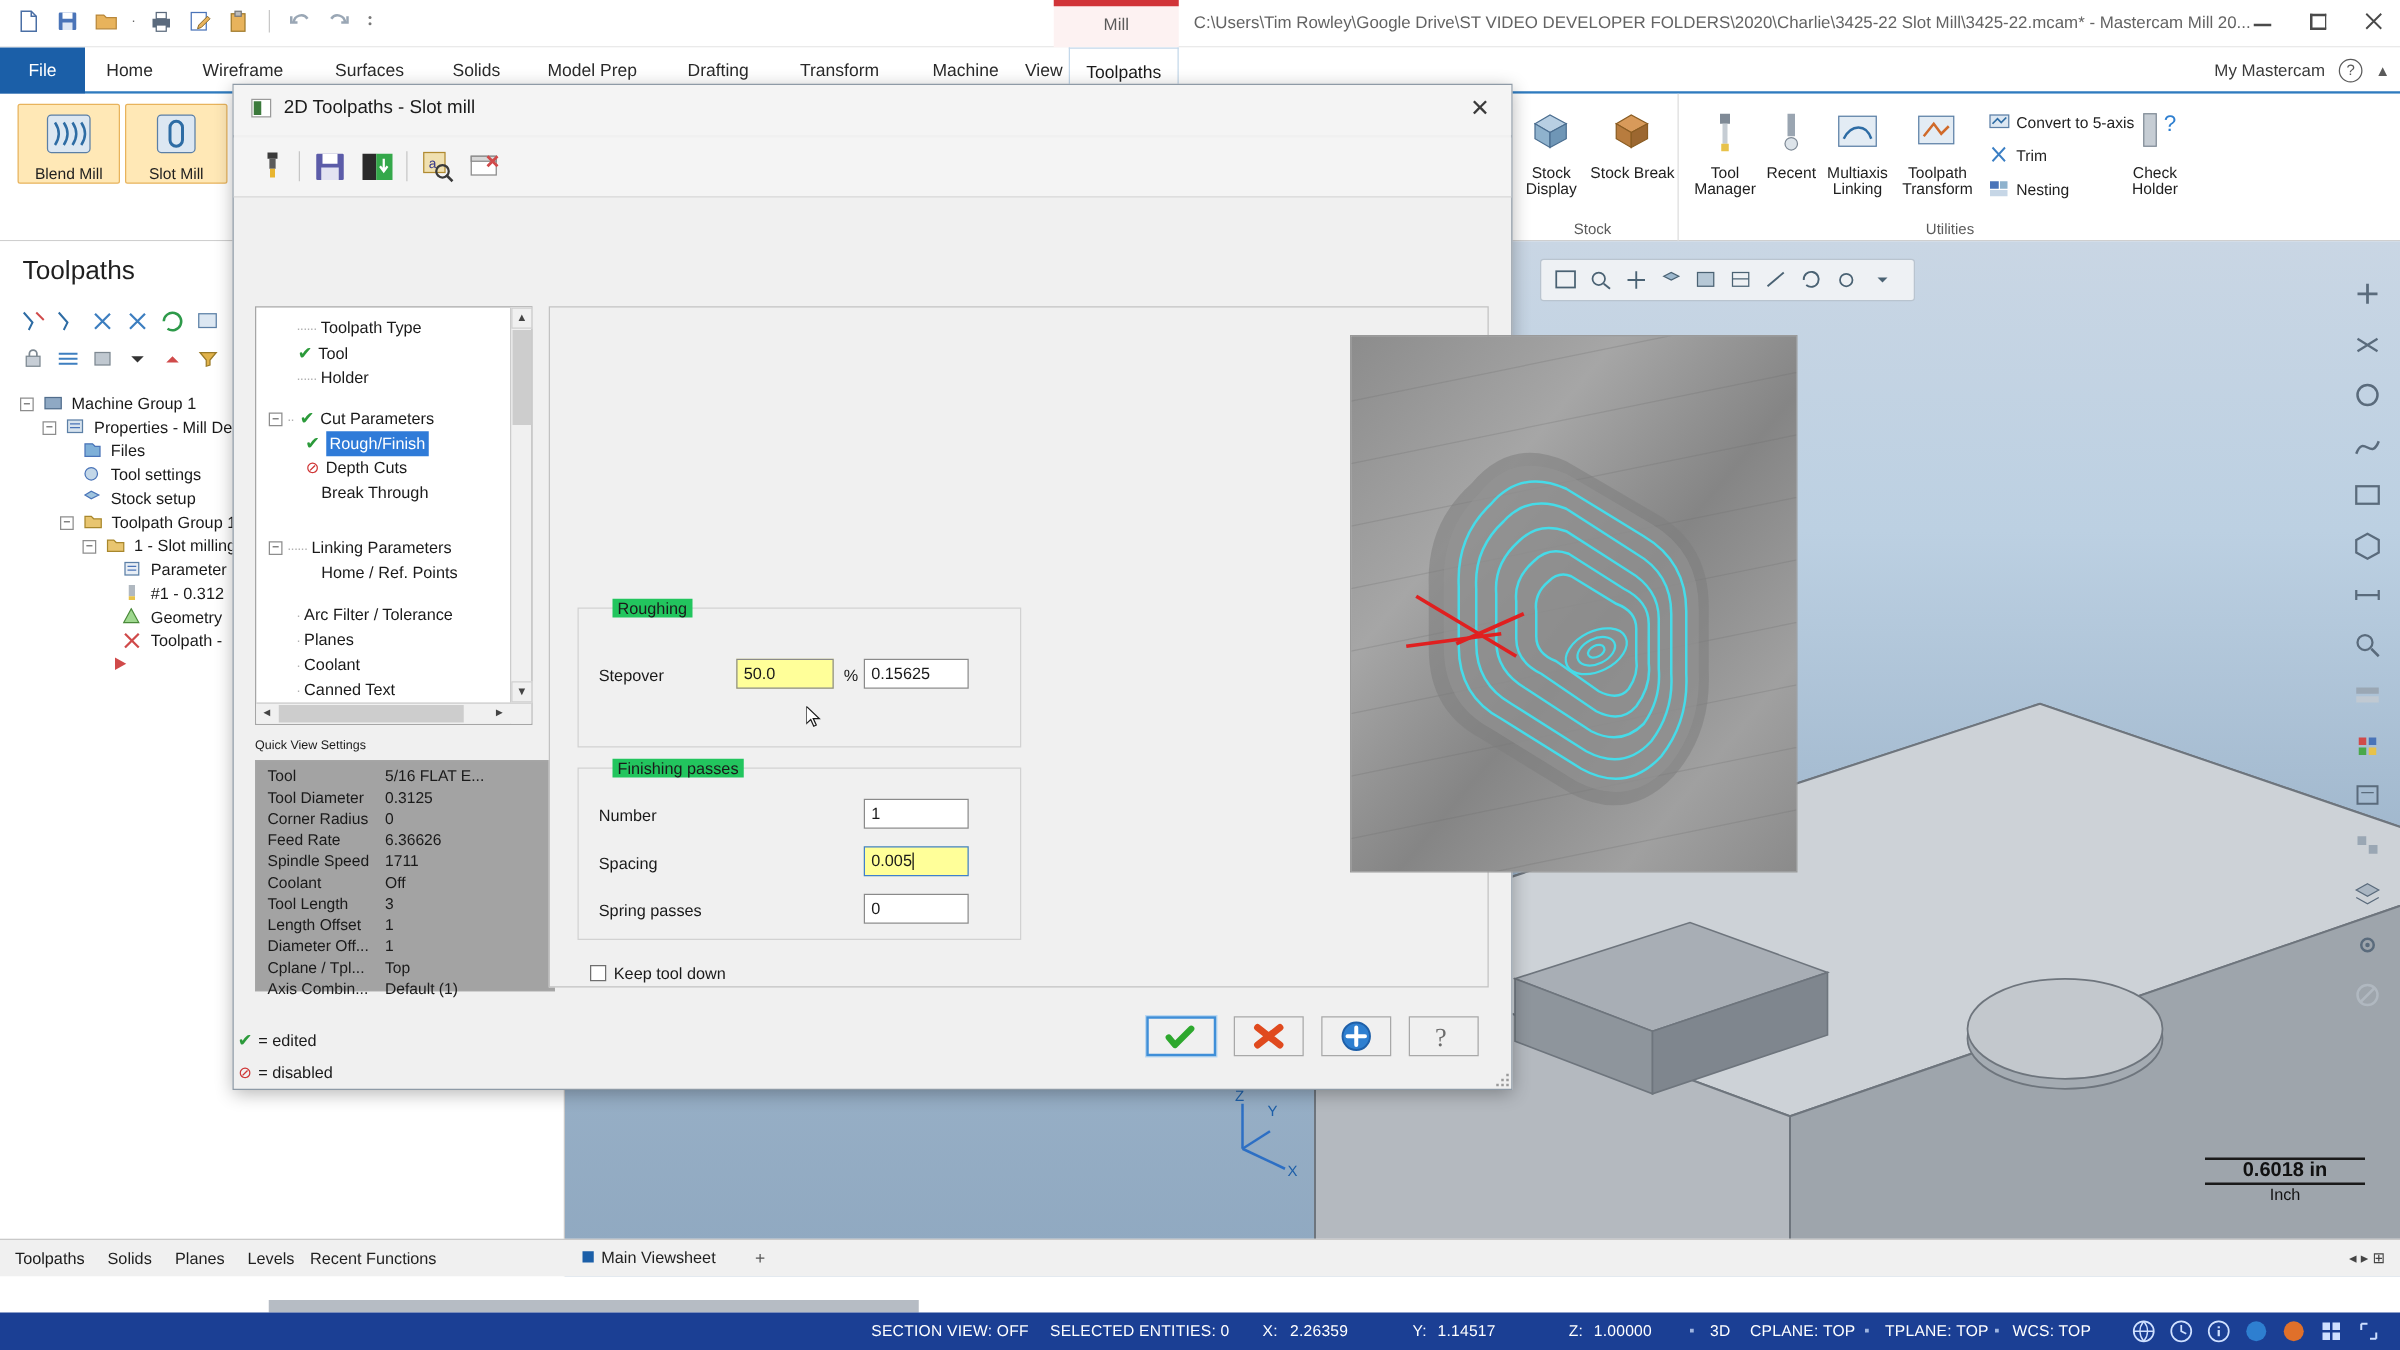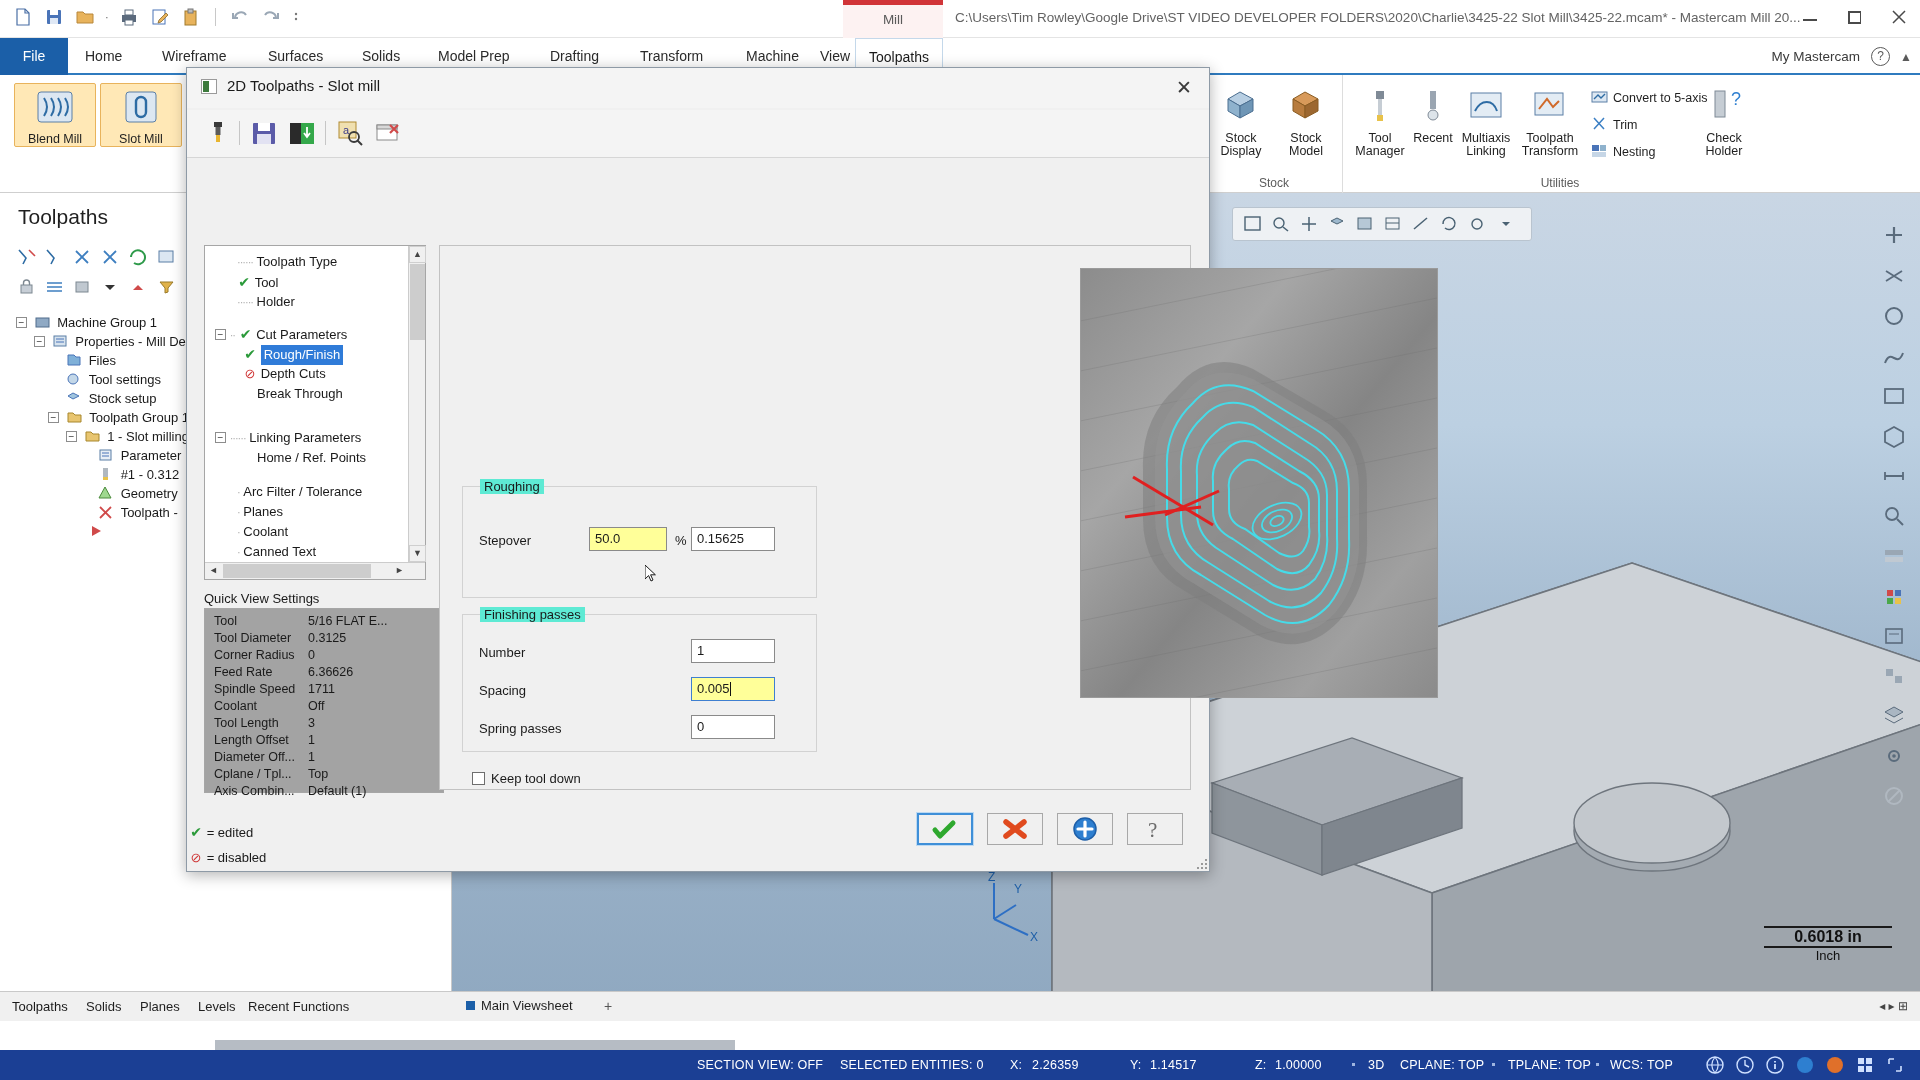--- a/index.html
+++ b/index.html
@@ -168,38 +168,38 @@
   .dtree { position: absolute; left: 6px; top: 6px; right: 20px; font-size: 13px; color: #1a1a1a; }
   .dtr { height: 20px; line-height: 20px; white-space: nowrap; position: relative; }
   .dtr .lab { display: inline-block; }
   .dtr.sel .lab { background: #2f7bd8; color: #fff; padding: 0 3px; }
   .chk { display: inline-block; width: 14px; color: #2b9a3a; font-size: 14px; text-align: center; }
   .dis { display: inline-block; width: 14px; text-align: center; color: #cf3434; font-size: 13px; }
   .dash { display: inline-block; color: #b0b0b0; letter-spacing: -1px; font-size: 11px; }
   .exp { display: inline-block; width: 11px; height: 11px; border: 1px solid #8d8d8d; background: #fff;
          font-size: 10px; line-height: 9px; text-align: center; vertical-align: 1px; color: #333; }
 
-  .qvs-title { position: absolute; left: 17px; top: 432px; font-size: 13px; color: #1a1a1a; }
+  .qvs-title { position: absolute; left: 17px; top: 432px; font-size: 10px; color: #1a1a1a; }
   .qvsbox {
     position: absolute; left: 17px; top: 449px; width: 240px; height: 185px;
     background: #a3a3a3; border: 1px solid #a6a6a6; padding: 4px 0 0 0;
   }
   .qrow { height: 17px; line-height: 17px; font-size: 12.5px; color: #1a1a1a; padding-left: 9px; }
   .qrow .k { display: inline-block; width: 94px; }
   .qrow .v { display: inline-block; }
 
   .legend { position: absolute; left: 2px; top: 660px; font-size: 13px; color: #1a1a1a; }
   .legend .lrow { height: 26px; line-height: 26px; }
 
   .formpanel {
     position: absolute; left: 252px; top: 86px; right: 18px; height: 545px;
     background: #f0f0f0; border: 1px solid #c2c2c2;
   }
   .gbox { position: absolute; border: 1px solid #d2d2d2; background: #f0f0f0; }
-  .gbox .gl { position: absolute; top: -8px; left: 17px; background: #5eead4; padding: 0 4px;
+  .gbox .gl { position: absolute; top: -8px; left: 27px; background: #22c55e; padding: 0 4px;
               font-size: 13px; color: #1a1a1a; }
   .flabel { position: absolute; font-size: 13px; color: #1a1a1a; }
   .flabel.grey { color: #a2a2a2; }
   .fin {
     position: absolute; height: 24px; border: 1px solid #8a8a8a; background: #fff;
     font-size: 13px; color: #1a1a1a; padding: 0 5px; line-height: 22px;
   }
   .fin.yellow { background: #ffff99; }
   .fin.readonly { background: #ececec; color: #8d8d8d; border-color: #c0c0c0; }
   .fin.focus { background: #ffff99; border: 1px solid #3f7fd0; }
@@ -368,21 +368,21 @@
         <div class="bl">Stock Display</div>
       </div>
       <div class="bigbtn" style="left:66px;width:68px;">
         <div class="gi">
           <svg width="46" height="46" viewBox="0 0 46 46">
               <path d="M10 16l12-7 13 7-13 7z" fill="#d89a5a" stroke="#8a5c22"></path>
               <path d="M10 16v12l12 7V23z" fill="#b87c3e" stroke="#8a5c22"></path>
               <path d="M35 16v12l-13 7V23z" fill="#9c6730" stroke="#8a5c22"></path>
             </svg>
         </div>
-        <div class="bl">Stock Model</div>
+        <div class="bl">Stock Break</div>
       </div>
       <div class="gname">Stock</div>
     </div>
 
     <div class="rgroup" style="left:1343px;width:434px;">
       <div class="bigbtn" style="left:8px;width:58px;">
         <div class="gi">
           <svg width="46" height="46" viewBox="0 0 46 46">
               <rect x="19" y="8" width="8" height="8" fill="#7f8a96"></rect>
               <rect x="21" y="16" width="4" height="16" fill="#c6cdd4"></rect>

